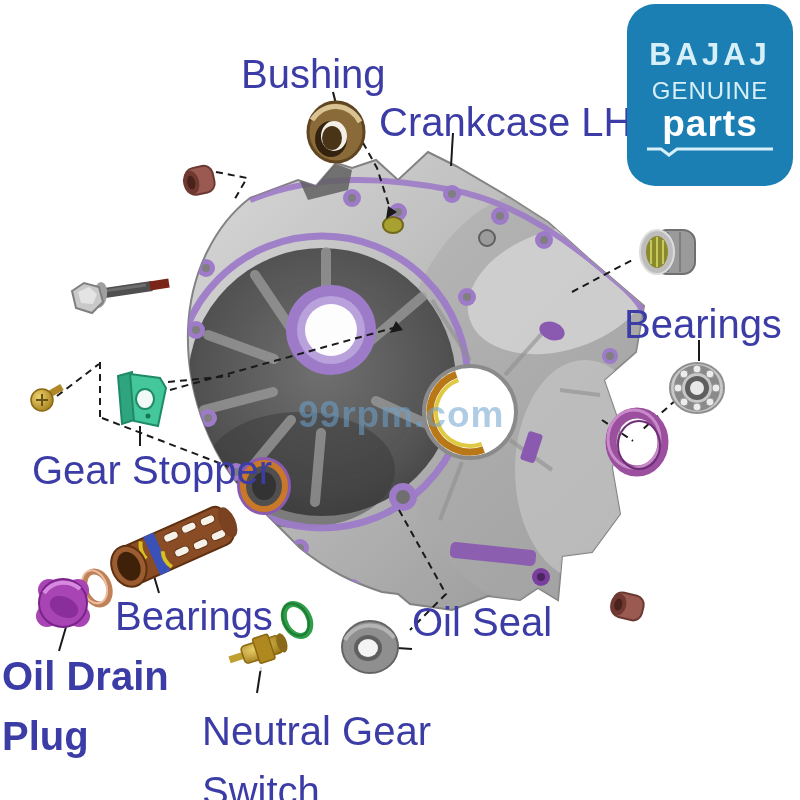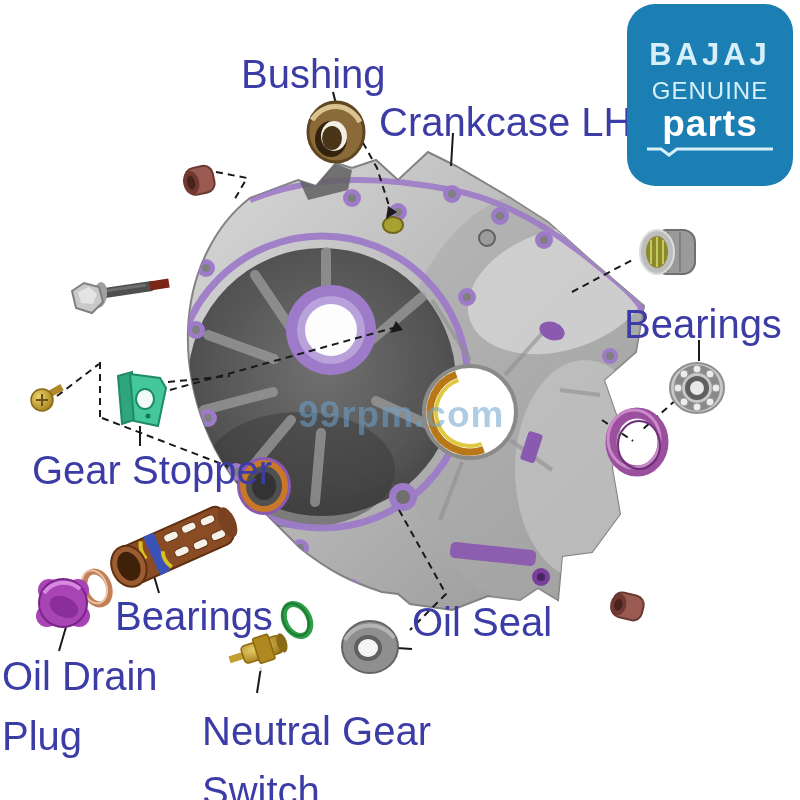--- a/index.html
+++ b/index.html
@@ -16,21 +16,21 @@
     line-height:1.5;
     font-weight:400;
     white-space:pre-line;
     z-index:5;
   }
   #label-bushing{left:241px;top:44px;}
   #label-crankcase{left:379px;top:92px;}
   #label-bearings{left:624px;top:294px;}
   #label-gear-stopper{left:8px;top:440px;margin-left:24px;}
   #label-stainer{left:115px;top:586px;}
-  #label-oil-drain{left:2px;top:646px;width:180px;}
+  #label-oil-drain{left:2px;top:646px;width:180px;font-weight:bold;}
   #label-neutral{left:202px;top:701px;width:240px;}
   #label-oil-seal{left:412px;top:592px;}
   #watermark{
     position:absolute;left:298px;top:394px;z-index:4;
     font-size:37px;font-weight:700;letter-spacing:1px;
     color:var(--watermark, rgba(110,162,208,0.55));
   }
   #logo{
     position:absolute;left:627px;top:4px;width:166px;height:182px;
     background:var(--logo_bg,#1b7fb3);

